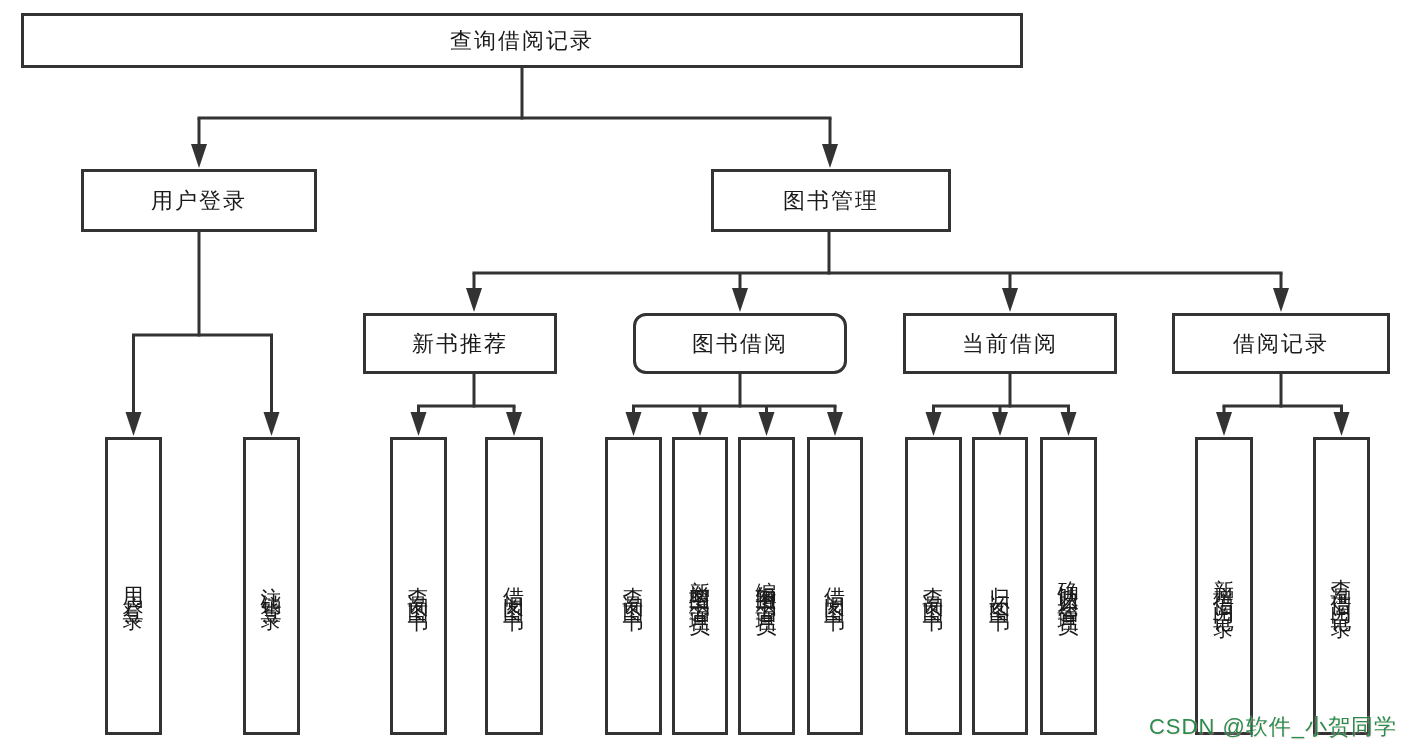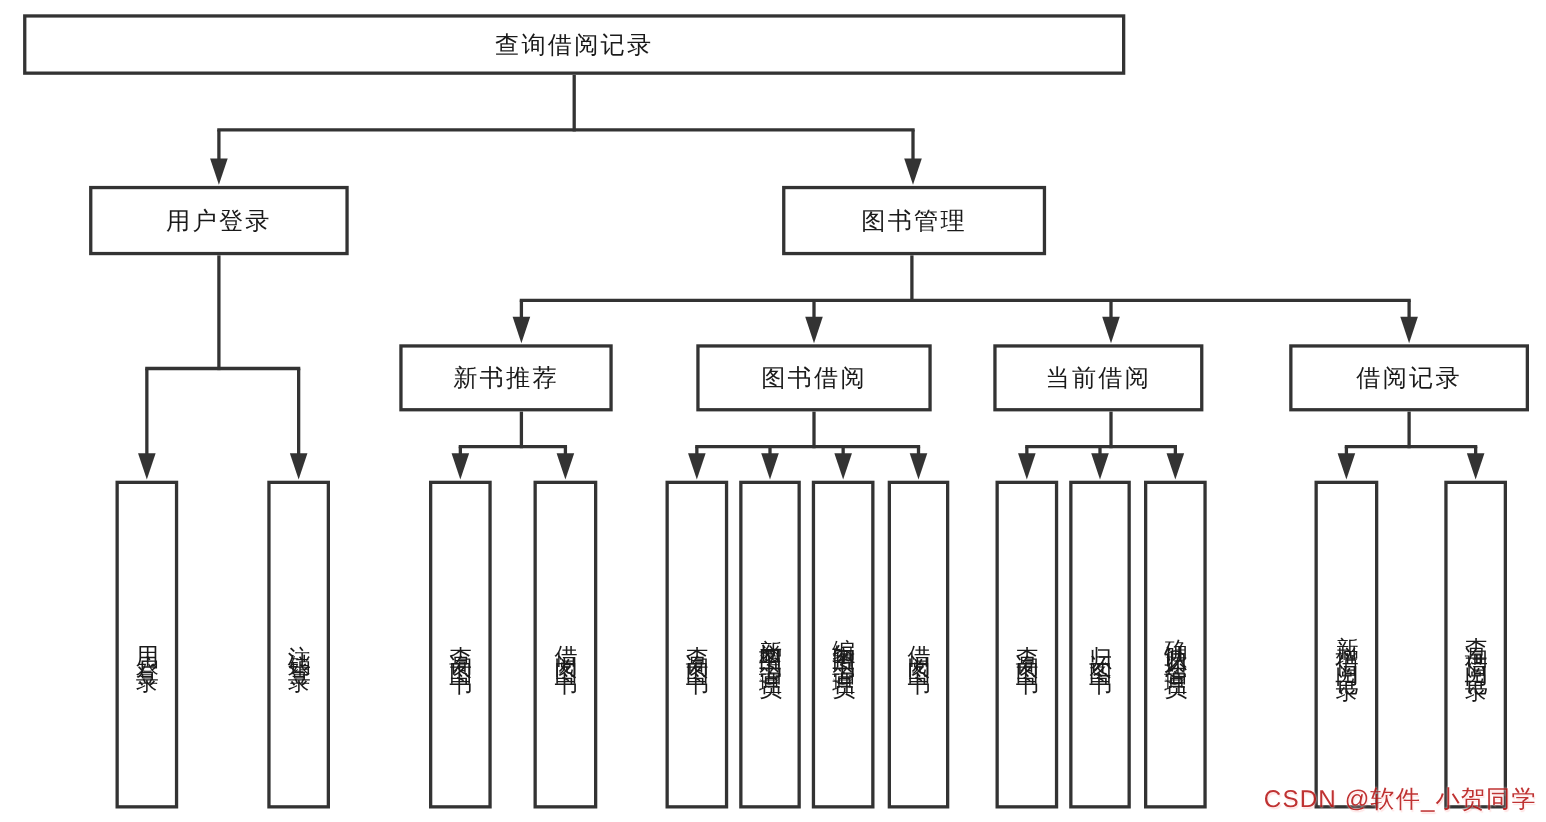--- a/index.html
+++ b/index.html
@@ -42,21 +42,21 @@
     letter-spacing: 8px;
     line-height: 1;
     color: #1a1a1a;
     z-index: 2;
   }
   #watermark {
     position: absolute;
     top: 712px;
     right: 8px;
     font-size: 22px;
-    color: #b91c1c;
+    color: #15803d;
     letter-spacing: 1px;
     z-index: 5;
     opacity: 0.9;
     text-shadow: 0 0 2px #ffffff, 1px 1px 1px rgba(255,120,120,0.25);
     white-space: nowrap;
   }
 </style>
 </head>
 <body>
 
@@ -142,24 +142,24 @@
   <div class="hbox" style="left:81px; top:169px; width:236px; height:63px;">
     <span>用户登录</span>
   </div>
   <div class="hbox" style="left:711px; top:169px; width:240px; height:63px;">
     <span>图书管理</span>
   </div>
 
   <div class="hbox" style="left:363px; top:313px; width:194px; height:61px;">
     <span>新书推荐</span>
   </div>
-  <div class="hbox" style="left:633px; top:313px; width:214px; height:61px;">
+  <div class="hbox" style="left:633px; top:313px; width:214px; height:61px;border-radius:13px;">
     <span>图书借阅</span>
   </div>
-  <div class="hbox" style="left:903px; top:313px; width:191px; height:61px;text-align:right;">
+  <div class="hbox" style="left:903px; top:313px; width:214px; height:61px;text-align:right;">
     <span>当前借阅</span>
   </div>
   <div class="hbox" style="left:1172px; top:313px; width:218px; height:61px;">
     <span>借阅记录</span>
   </div>
 
   <div class="vbox" style="left:105px;">
     <span>用户登录</span>
   </div>
   <div class="vbox" style="left:243px;">

